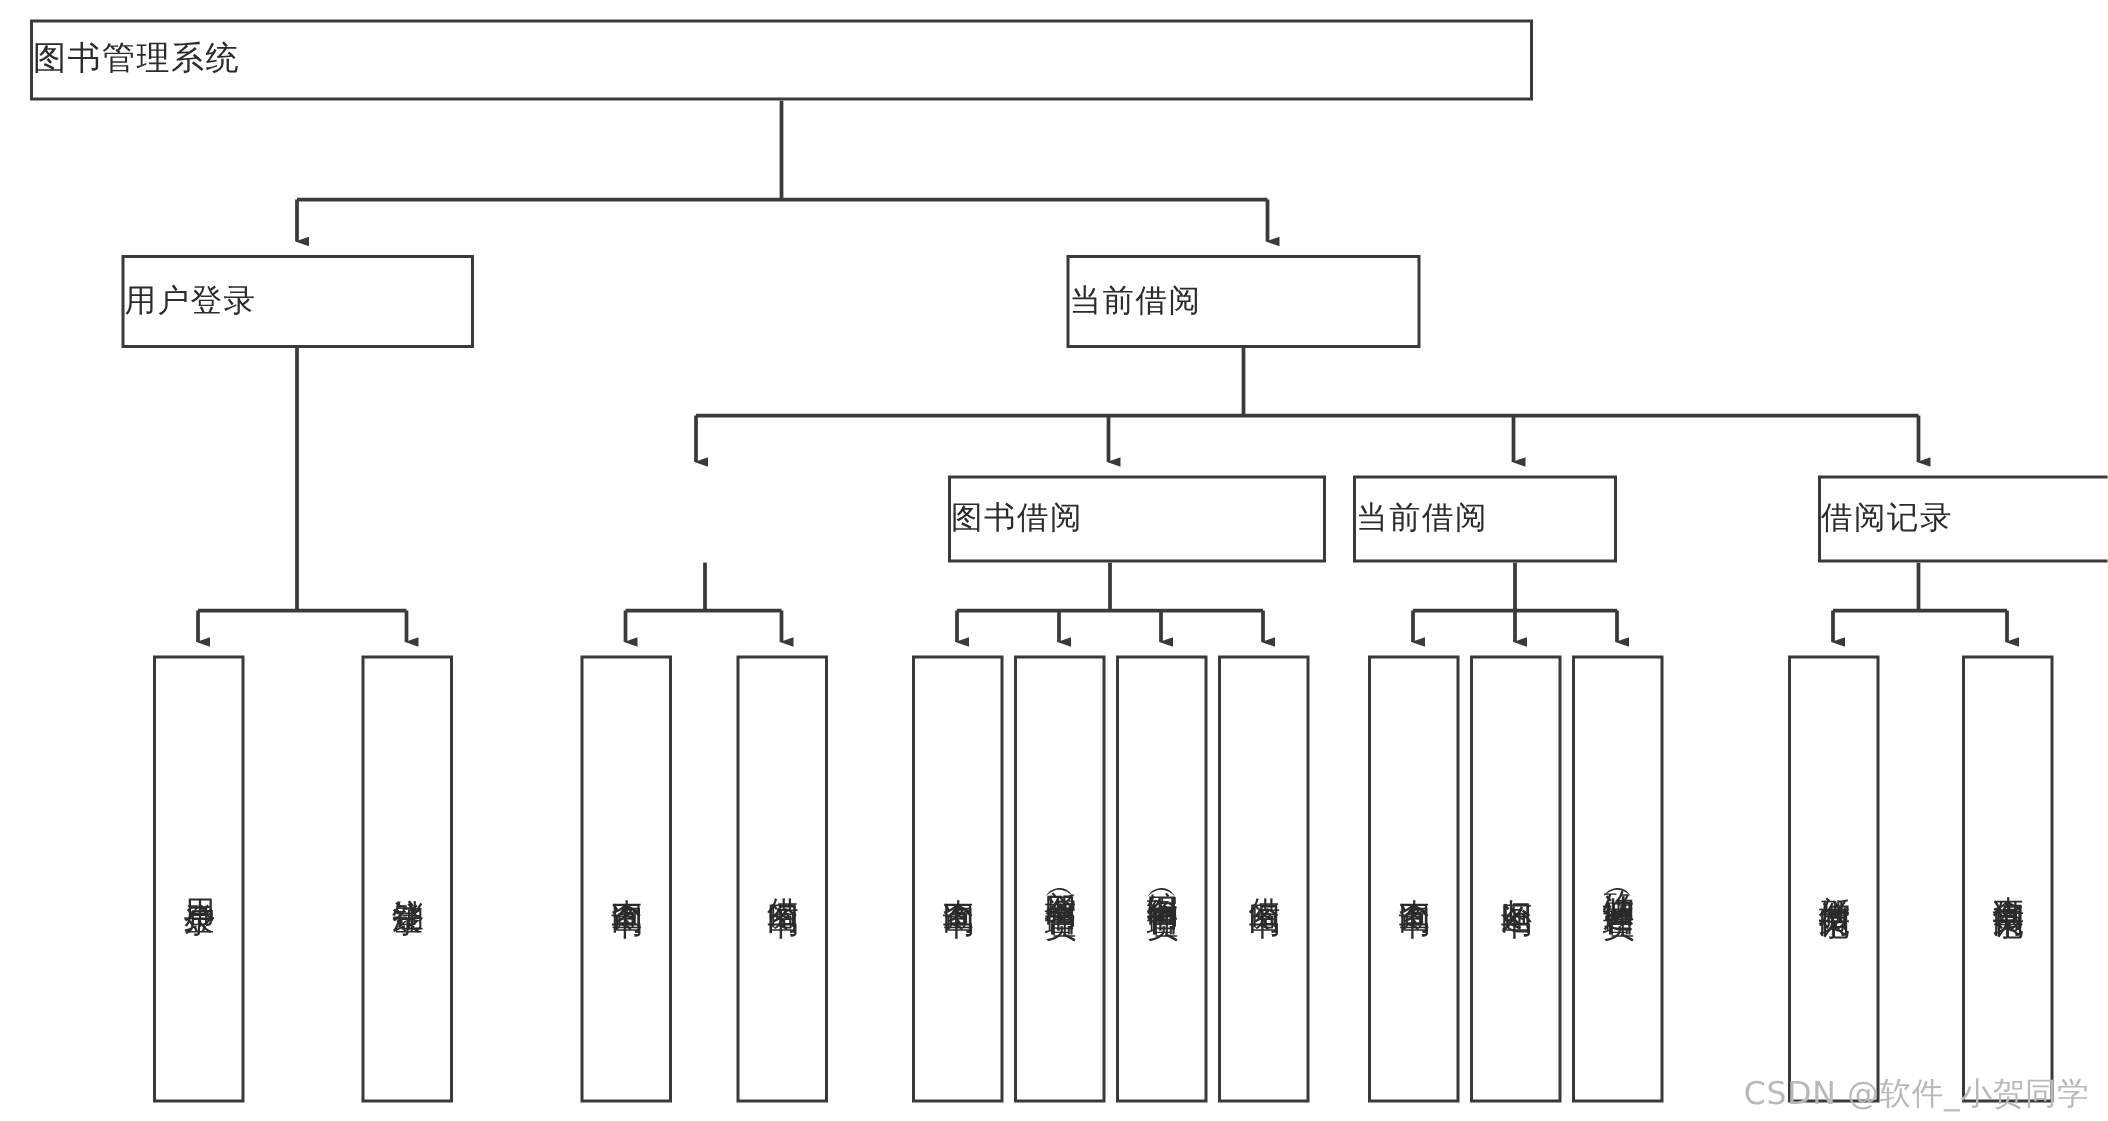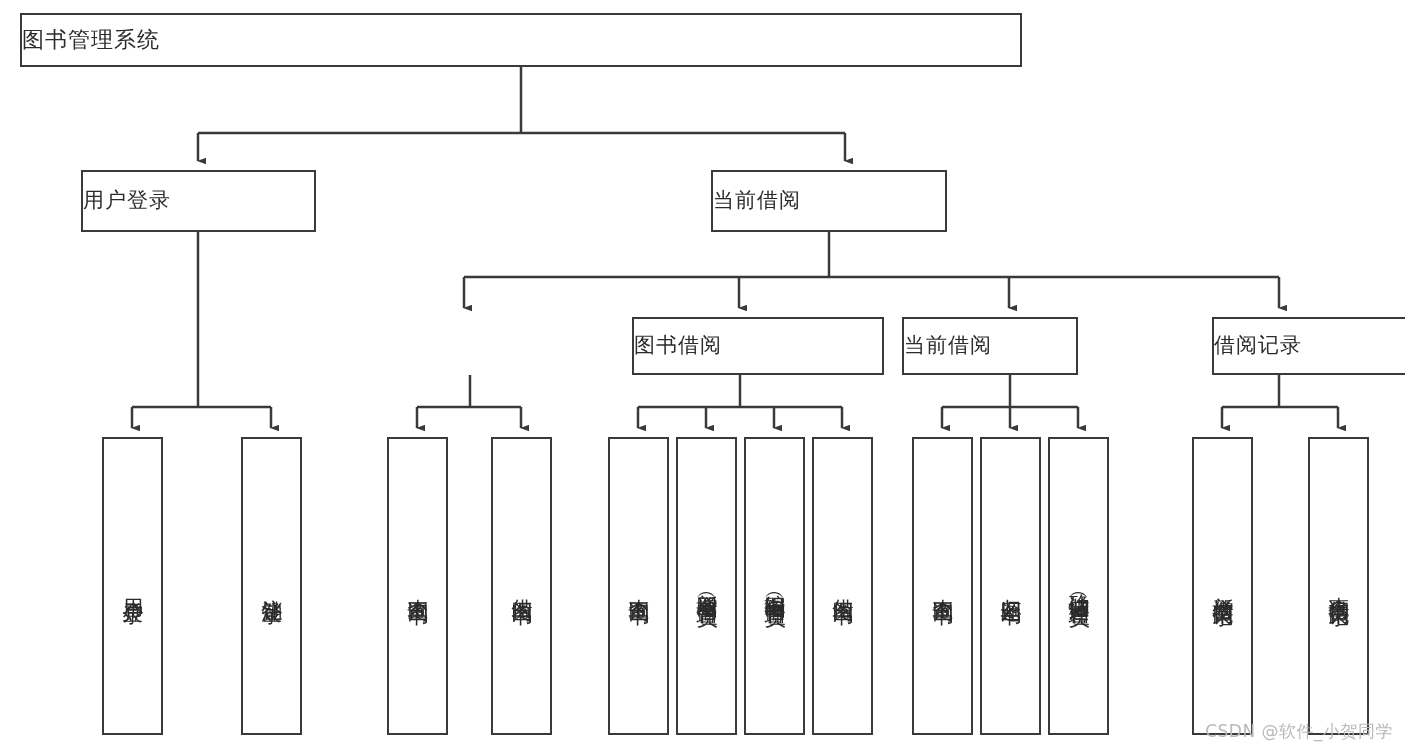--- a/index.html
+++ b/index.html
@@ -65,21 +65,21 @@
     width: 100%;
     height: 100%;
     display: flex;
     align-items: center;
     justify-content: center;
   }
   .watermark {
     position: absolute;
     right: 12px;
     bottom: 4px;
-    font-size: 17px;
+    font-size: 21px;
     color: #b9b9b9;
     white-space: nowrap;
     letter-spacing: 0.5px;
     z-index: 5;
   }
 </style>
 </head>
 <body>
 
 <div id="diagram-root">

